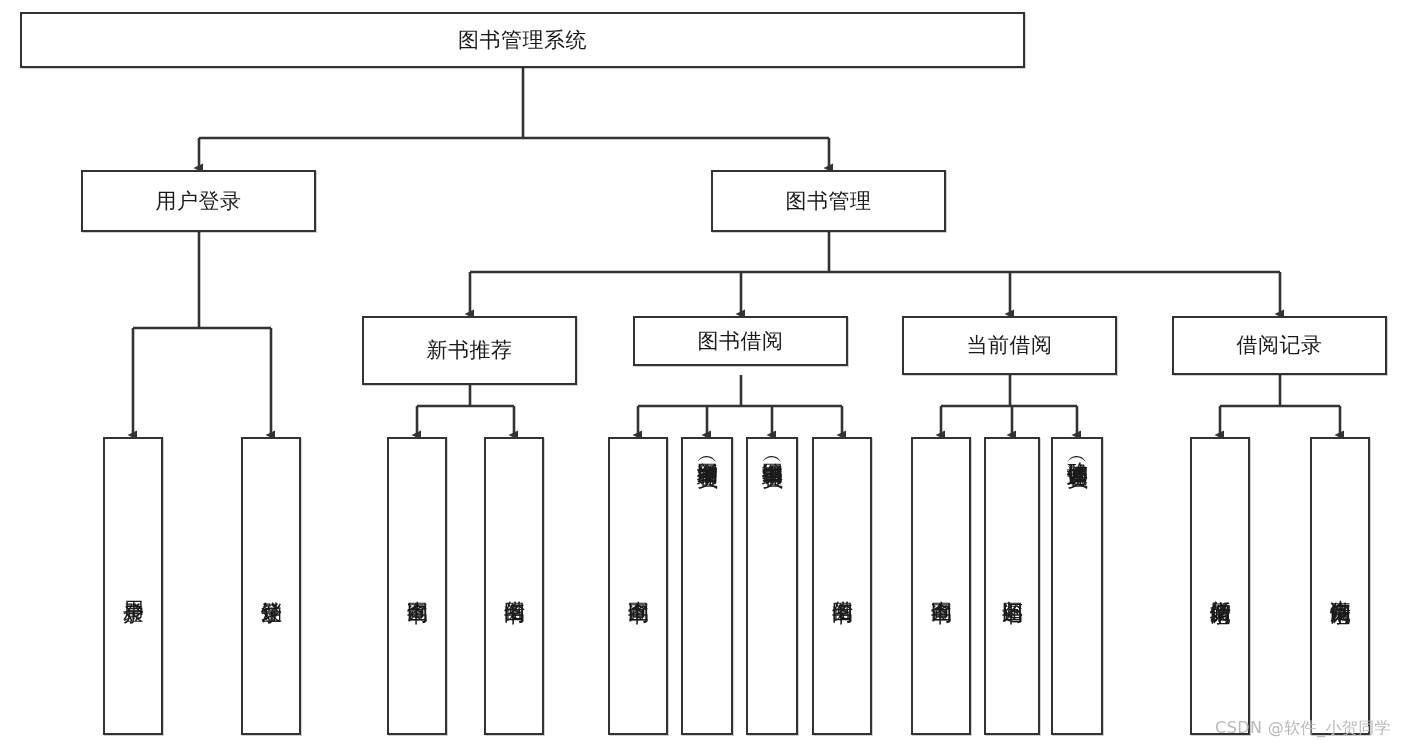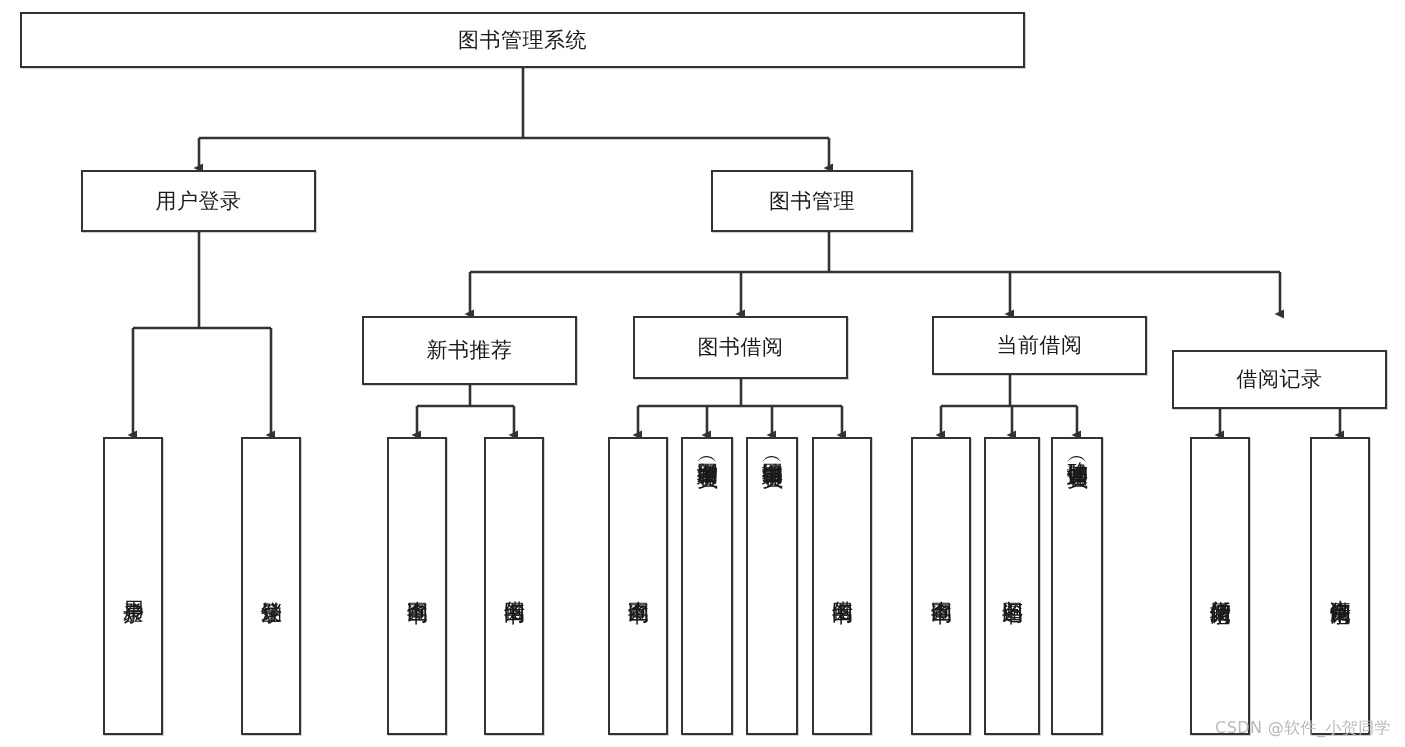--- a/index.html
+++ b/index.html
@@ -123,33 +123,33 @@
       </g>
   </svg>
 
   <div id="nodes-layer">
       <div class="node root" style="left: 20px; top: 12px; width: 1005px; height: 56px;">
         <span class="label">图书管理系统</span>
       </div>
       <div class="node h" style="left: 81px; top: 170px; width: 235px; height: 62px;">
         <span class="label">用户登录</span>
       </div>
-      <div class="node h" style="left: 711px; top: 170px; width: 202px; height: 62px;">
+      <div class="node h" style="left: 711px; top: 170px; width: 235px; height: 62px;">
         <span class="label">图书管理</span>
       </div>
       <div class="node h" style="left: 362px; top: 316px; width: 215px; height: 69px;">
         <span class="label">新书推荐</span>
       </div>
-      <div class="node h" style="left: 633px; top: 316px; width: 215px; height: 63px;">
+      <div class="node h" style="left: 633px; top: 316px; width: 215px; height: 50px;">
         <span class="label">图书借阅</span>
       </div>
-      <div class="node h" style="left: 932px; top: 316px; width: 215px; height: 59px;">
+      <div class="node h" style="left: 902px; top: 316px; width: 215px; height: 59px;">
         <span class="label">当前借阅</span>
       </div>
-      <div class="node h" style="left: 1172px; top: 316px; width: 215px; height: 59px; margin-top: 34px;">
+      <div class="node h" style="left: 1172px; top: 316px; width: 215px; height: 59px;">
         <span class="label">借阅记录</span>
       </div>
       <div class="node v mid" style="left: 103px; top: 437px; width: 60px; height: 298px;">
         <span class="label">用户登录</span>
       </div>
       <div class="node v mid" style="left: 241px; top: 437px; width: 60px; height: 298px;">
         <span class="label">注销登录</span>
       </div>
       <div class="node v mid" style="left: 387px; top: 437px; width: 60px; height: 298px;">
         <span class="label">查询图书</span>

